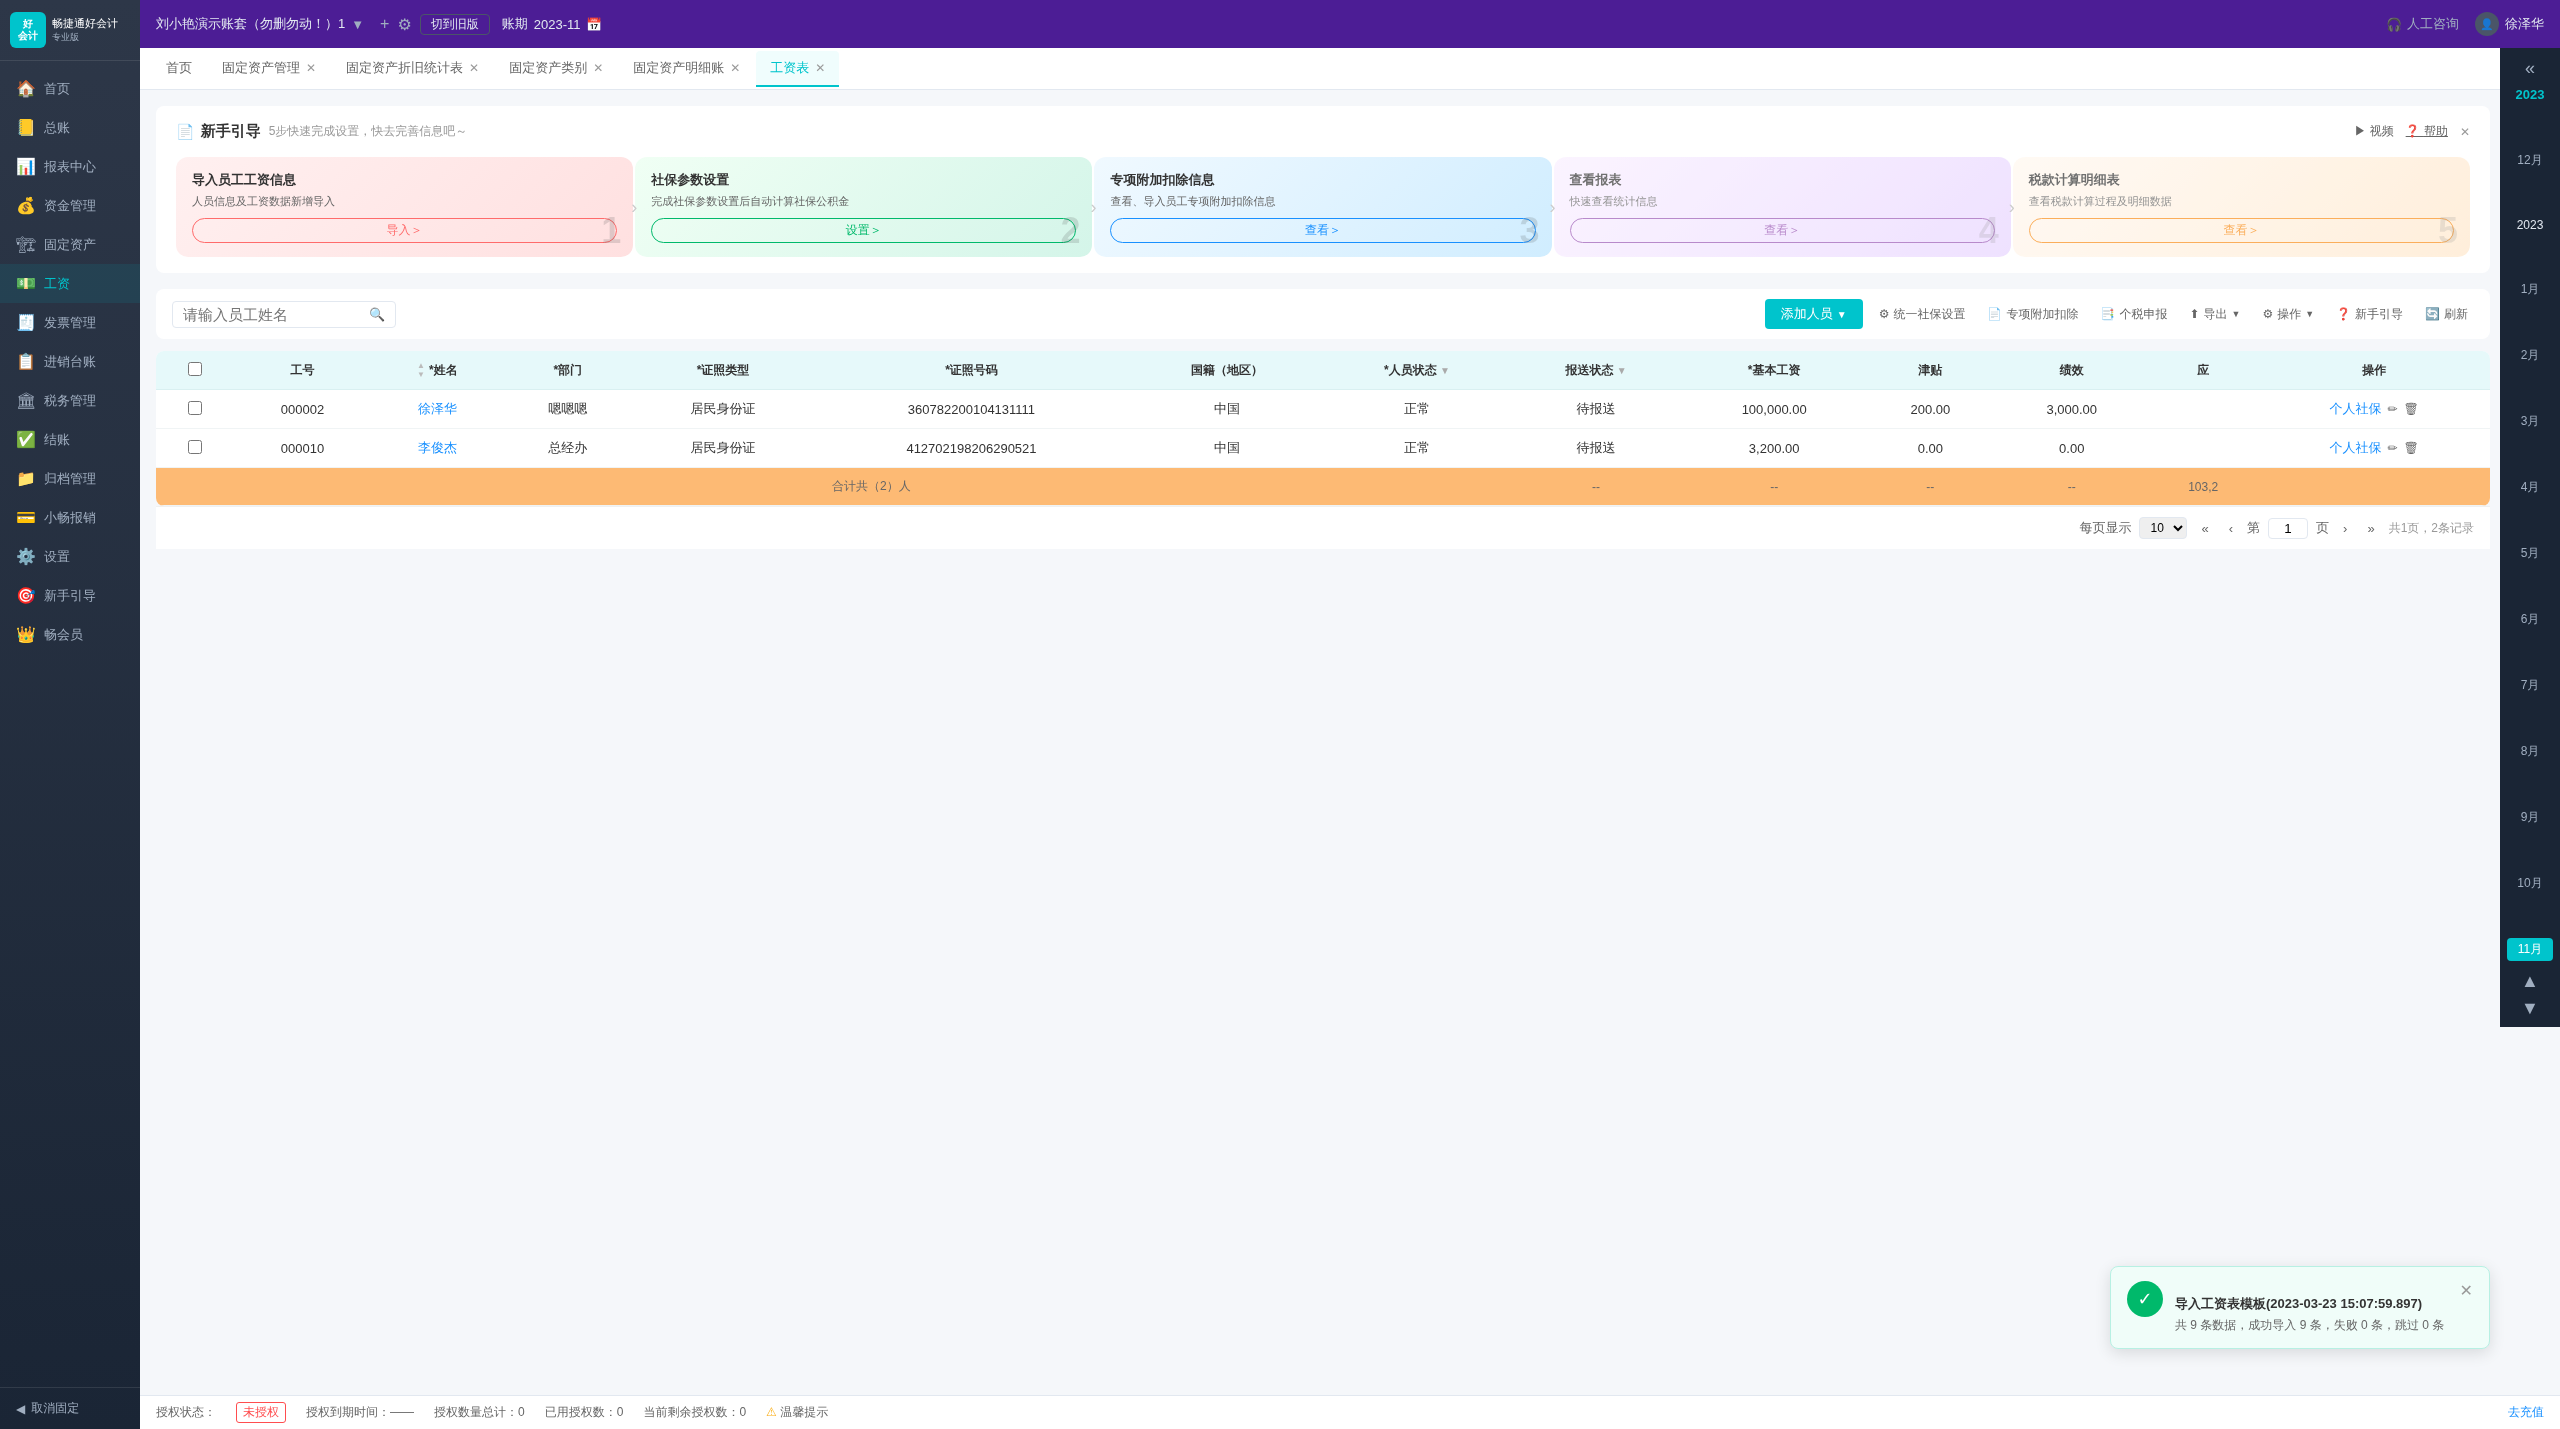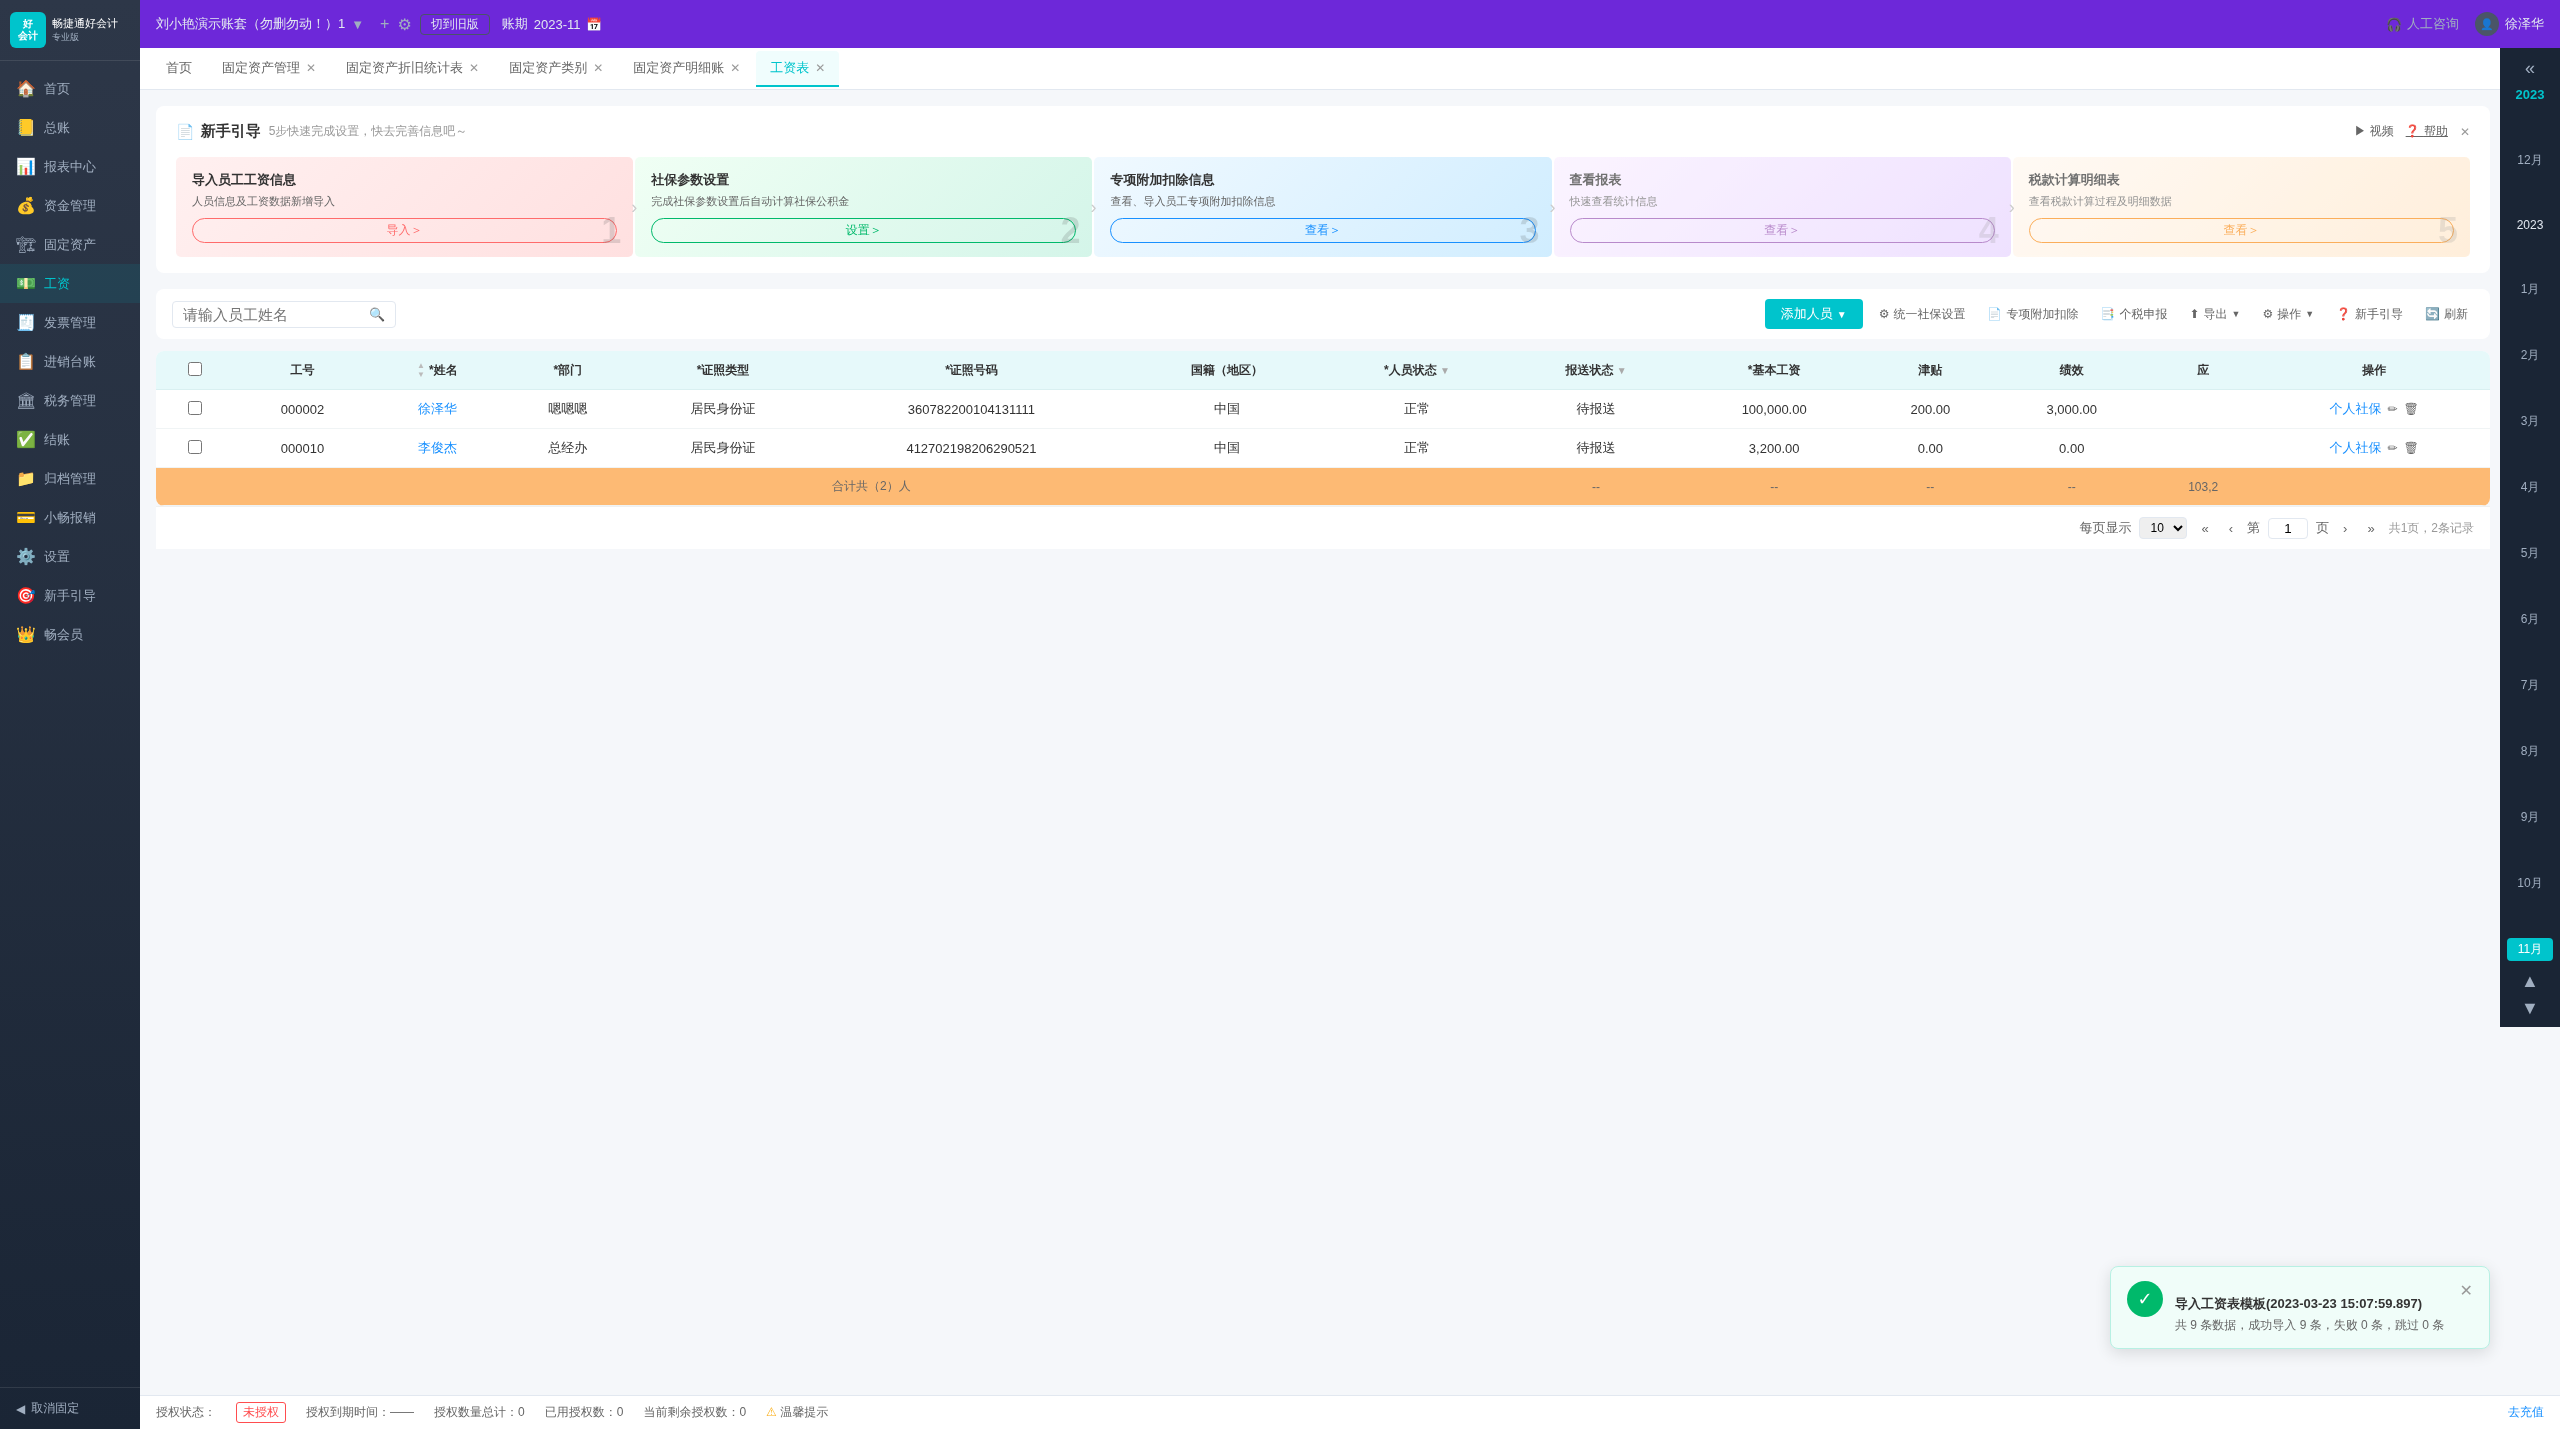--- a/index.html
+++ b/index.html
@@ -33,21 +33,21 @@
     .sidebar-bottom {
       padding: 12px 16px; border-top: 1px solid rgba(255,255,255,0.1);
       color: #a0aec0; font-size: 12px; display: flex; align-items: center; gap: 6px; cursor: pointer;
     }
 
     
     .main-area { margin-left: 140px; height: 100%; display: flex; flex-direction: column; }
 
     
     .topbar {
-      height: 48px; background: #6d28d9; display: flex; align-items: center;
+      height: 48px; background: #4c1d95; display: flex; align-items: center;
       padding: 0 16px; gap: 12px; position: relative;
     }
     .topbar-account { color: #e2e8f0; font-size: 13px; display: flex; align-items: center; gap: 6px; }
     .topbar-dropdown { color: #a0aec0; cursor: pointer; }
     .topbar-actions { display: flex; align-items: center; gap: 8px; margin-left: 4px; }
     .topbar-btn {
       background: none; border: 1px solid #4a5568; color: #e2e8f0;
       padding: 1px 10px; border-radius: 4px; cursor: pointer; font-size: 12px;
     }
     .topbar-period { color: #e2e8f0; font-size: 13px; display: flex; align-items: center; gap: 6px; }
@@ -77,21 +77,21 @@
       background: white; border-radius: 8px; padding: 16px 20px;
       margin-bottom: 16px; position: relative;
     }
     .wizard-header { display: flex; align-items: center; gap: 8px; margin-bottom: 16px; }
     .wizard-title { font-size: 15px; font-weight: bold; color: #333; display: flex; align-items: center; gap: 6px; }
     .wizard-desc { color: #999; font-size: 12px; }
     .wizard-actions { margin-left: auto; display: flex; align-items: center; gap: 12px; font-size: 12px; color: #666; }
     .wizard-close { cursor: pointer; color: #999; }
     .wizard-steps { display: flex; align-items: center; gap: 0; }
     .wizard-step {
-      flex: 1; border-radius: 5px; padding: 14px 16px; position: relative;
+      flex: 1; border-radius: 12px; padding: 14px 16px; position: relative;
       min-height: 100px; display: flex; flex-direction: column; justify-content: space-between;
     }
     .wizard-step-1 { background: linear-gradient(135deg, #fff0f0, #ffe0e0); }
     .wizard-step-2 { background: linear-gradient(135deg, #f0fff4, #d4f5e9); }
     .wizard-step-3 { background: linear-gradient(135deg, #f0f9ff, #d0edff); }
     .wizard-step-4 { background: linear-gradient(135deg, #faf0ff, #e8d5ff); opacity: 0.7; }
     .wizard-step-5 { background: linear-gradient(135deg, #fff8f0, #ffe8cc); opacity: 0.7; }
     .step-num {
       font-size: 36px; font-weight: bold; opacity: 0.15; position: absolute;
       right: 12px; bottom: 8px; line-height: 1;

